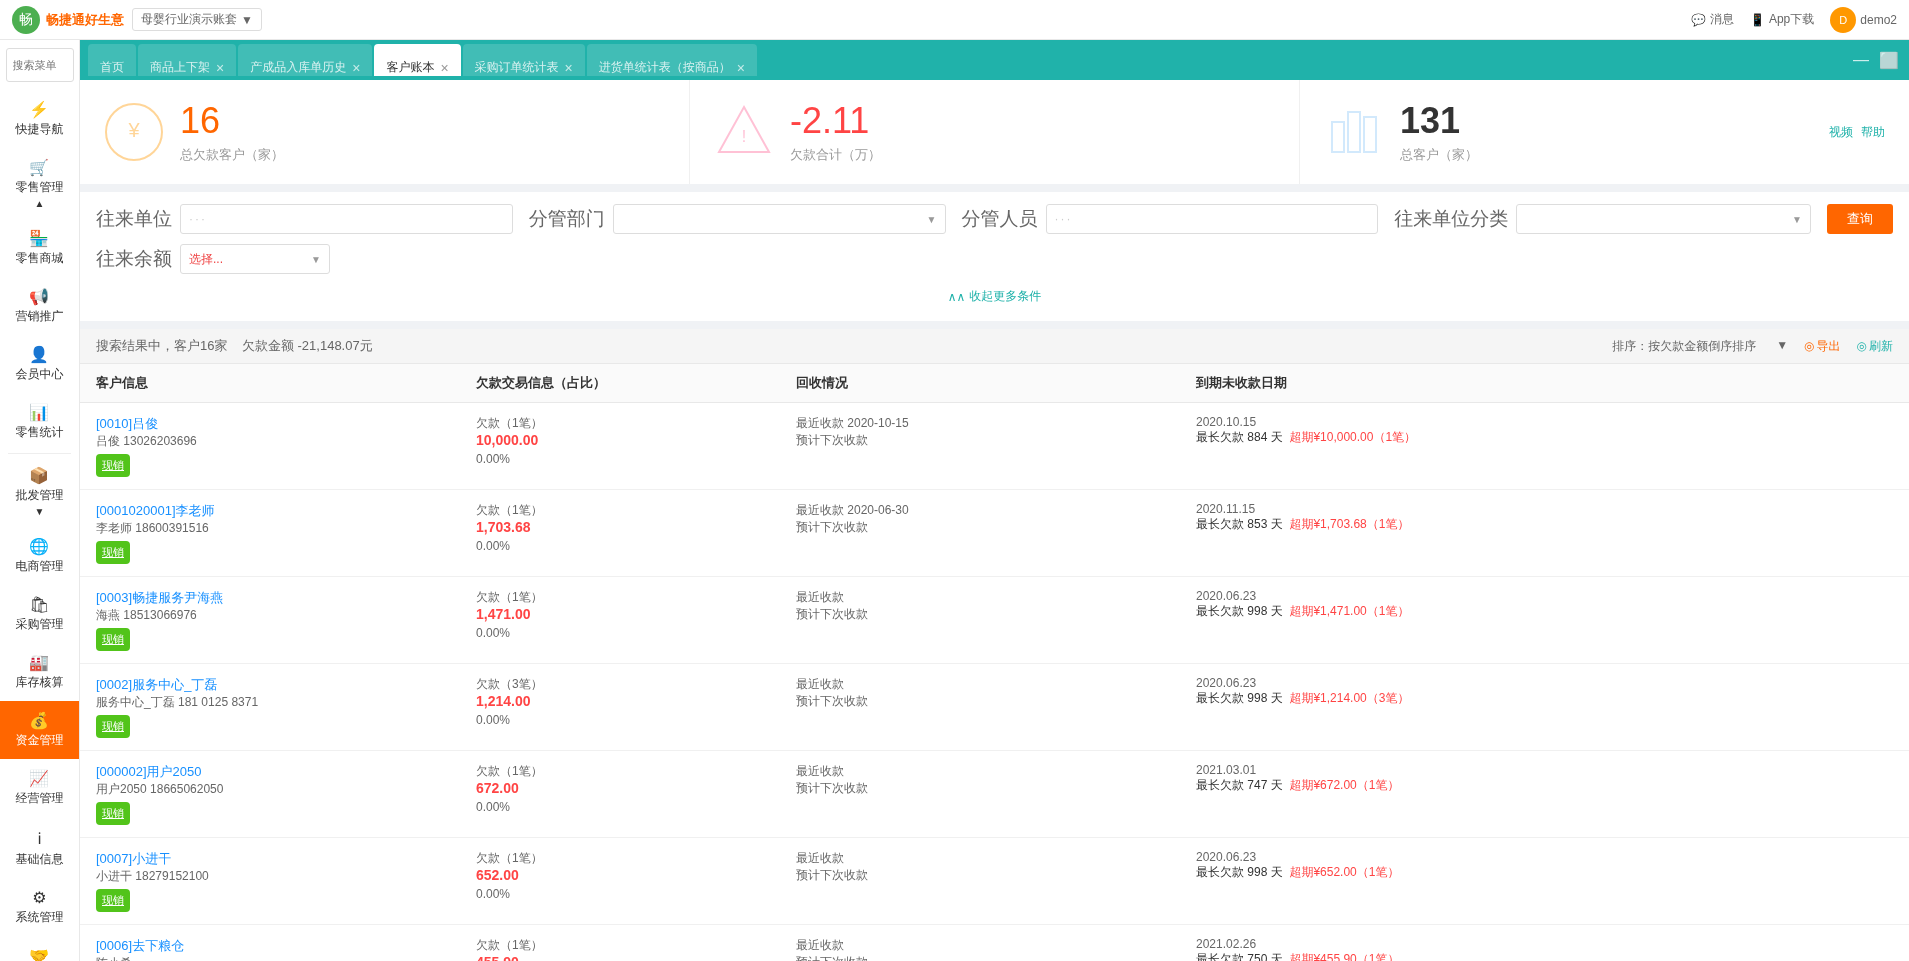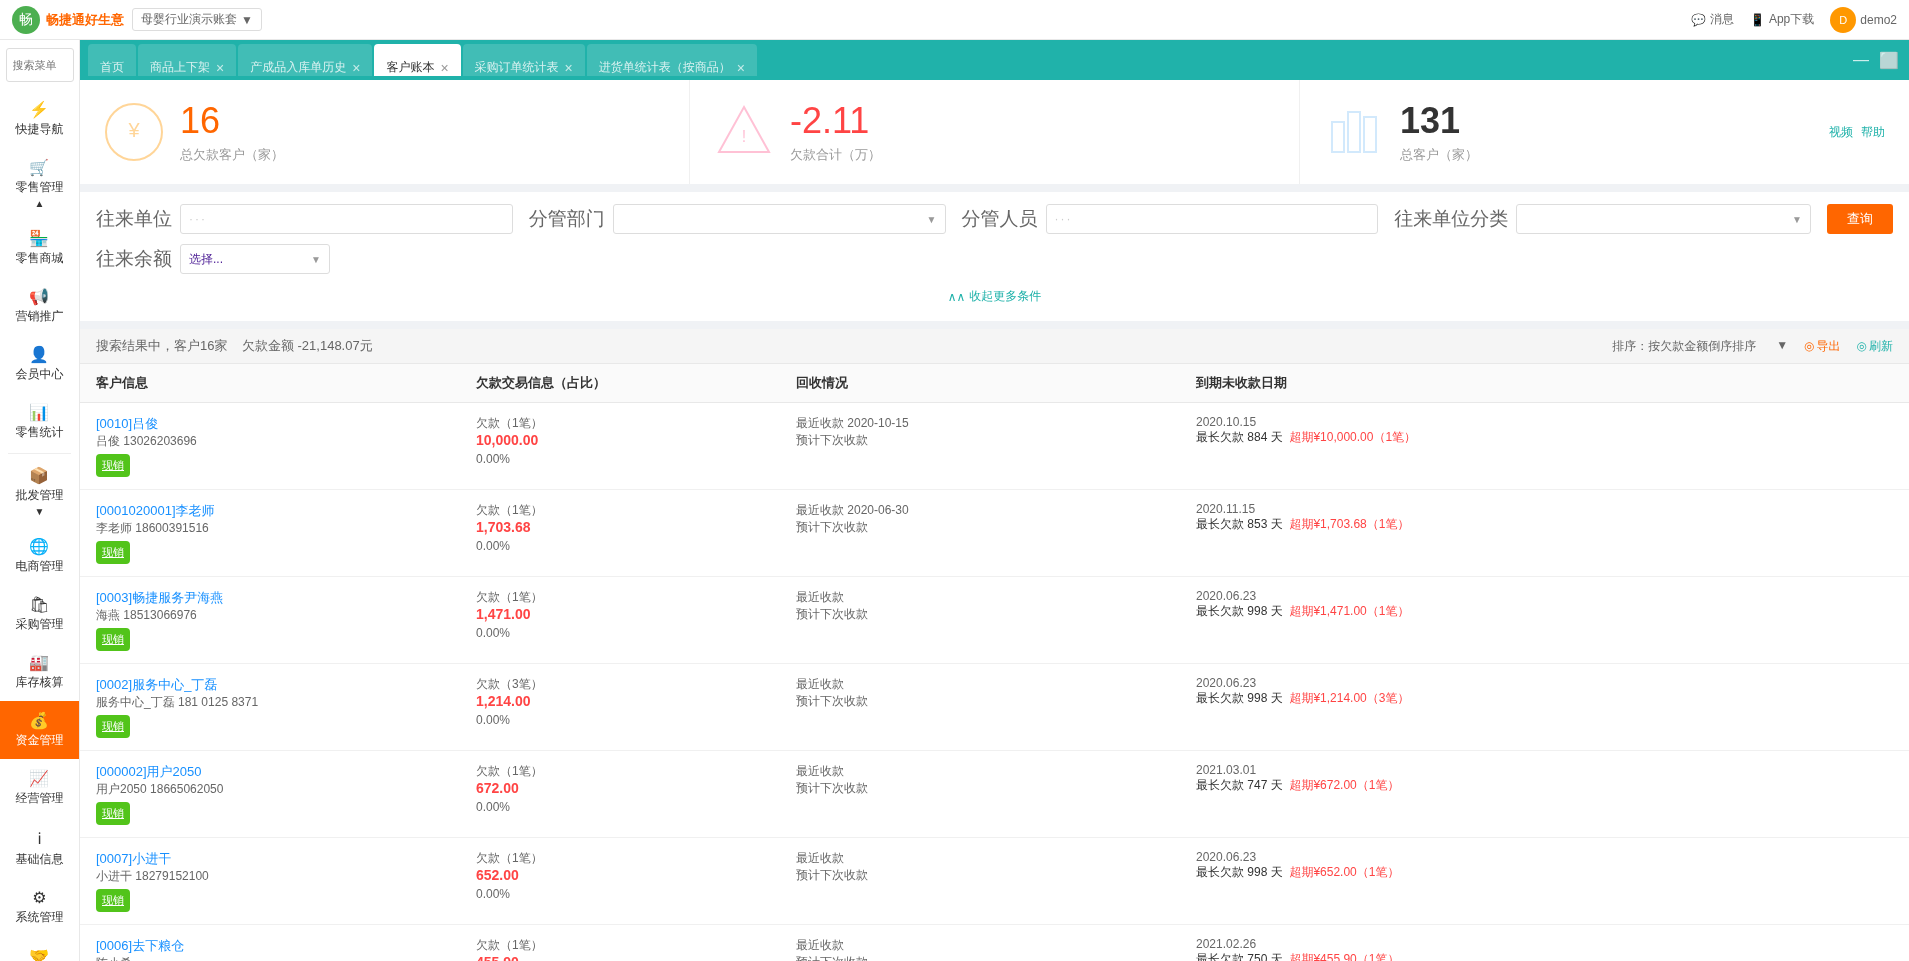--- a/index.html
+++ b/index.html
@@ -311,21 +311,21 @@
                 <span></span>
                 <span class="select-arrow">▼</span>
               </div>
             </div>
             <button class="search-btn">查询</button>
           </div>
           <div class="filter-row">
             <div class="filter-item">
               <span class="filter-label">往来余额</span>
               <div class="filter-select" style="max-width:150px;">
-                <span style="color:#4c1d95;">选择...</span>
+                <span style="color:#ef4444;">选择...</span>
                 <span class="select-arrow">▼</span>
               </div>
             </div>
           </div>
           <div class="collapse-btn">
             <span>∧∧</span>
             <span>收起更多条件</span>
           </div>
         </div>
 

